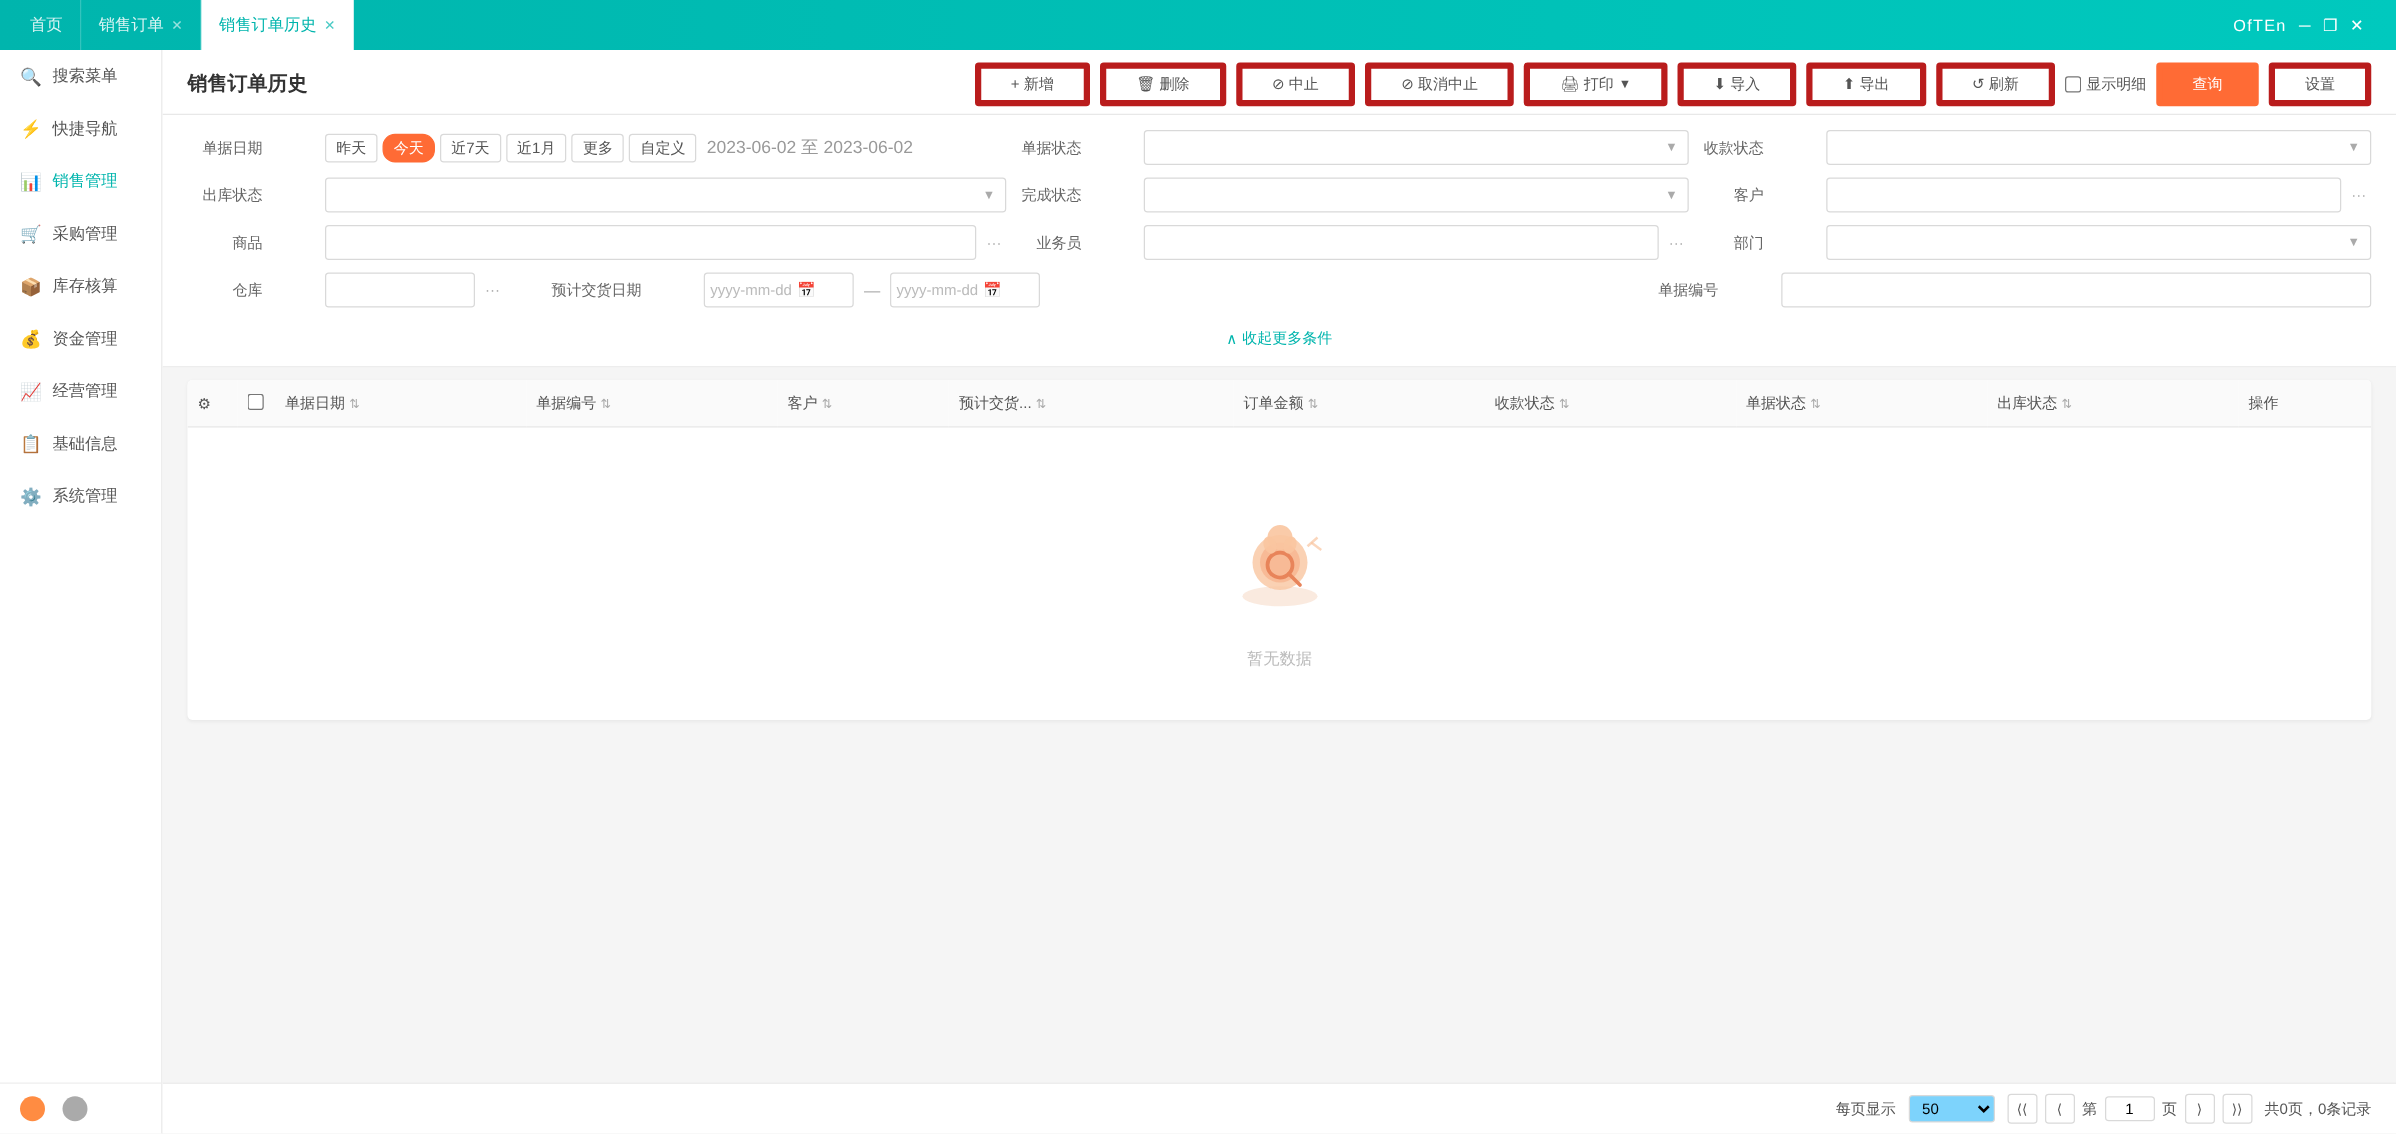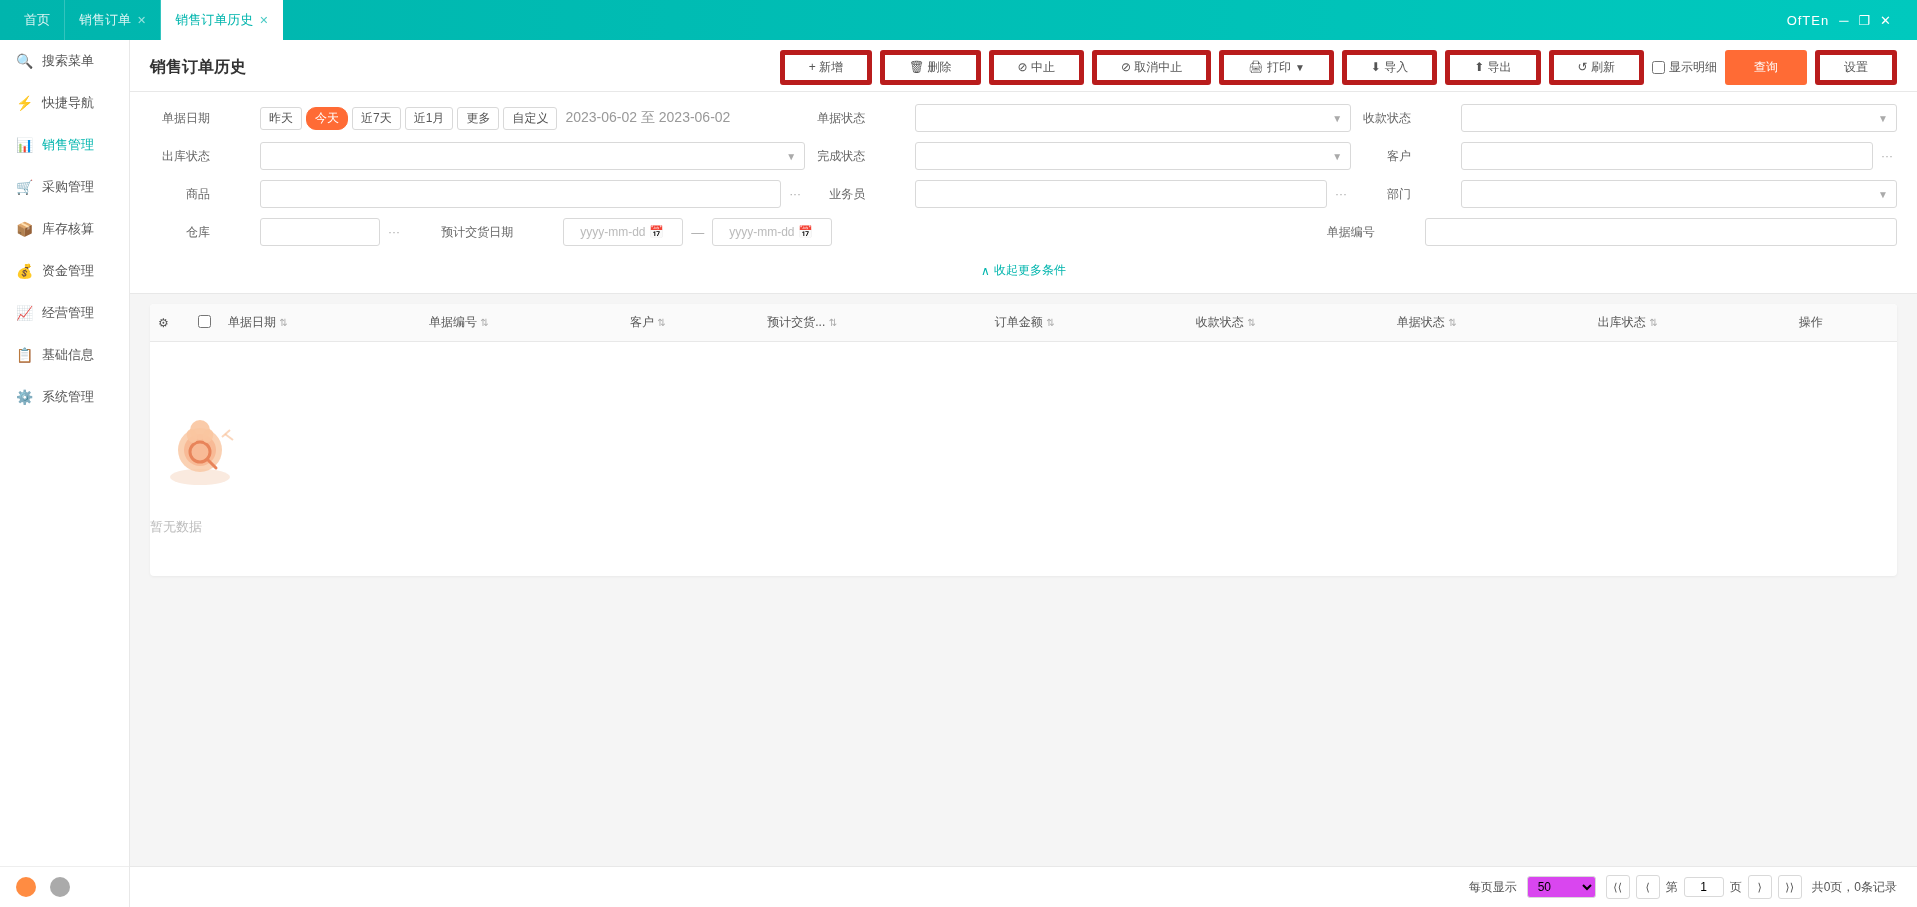--- a/index.html
+++ b/index.html
@@ -249,21 +249,21 @@
     }
     .ellipsis-btn {
       color: #aaa;
       cursor: pointer;
       font-size: 12px;
       padding: 0 4px;
     }
     .date-input {
       border: 1px solid #d9d9d9;
       border-radius: 3px;
-      padding: 4px 16px;
+      padding: 4px 4px;
       font-size: 12px;
       background: #fff;
       min-height: 28px;
       color: #bbb;
       display: flex;
       align-items: center;
       gap: 4px;
       cursor: pointer;
       min-width: 120px;
     }
@@ -307,21 +307,21 @@
       white-space: nowrap;
     }
     .data-table th .sort-icon { color: #aaa; font-size: 10px; }
     .th-settings { width: 40px; text-align: center; }
     .th-check { width: 30px; text-align: center; }
 
     
     .empty-state {
       display: flex;
       flex-direction: column;
-      align-items: flex-start;
+      align-items: center;
       justify-content: center;
       padding: 60px 0 40px 0;
     }
     .empty-icon {
       width: 100px;
       height: 100px;
       margin-bottom: 16px;
     }
     .empty-text {
       color: #bbb;
@@ -339,21 +339,21 @@
       gap: 10px;
       font-size: 12px;
       color: #555;
       flex-shrink: 0;
     }
     .page-size-select {
       border: 1px solid #d9d9d9;
       border-radius: 3px;
       padding: 2px 20px 2px 6px;
       font-size: 12px;
-      background: #d946ef;
+      background: #7dd3fc;
       cursor: pointer;
     }
     .page-nav {
       display: flex;
       align-items: center;
       gap: 6px;
     }
     .page-btn {
       width: 24px;
       height: 24px;

